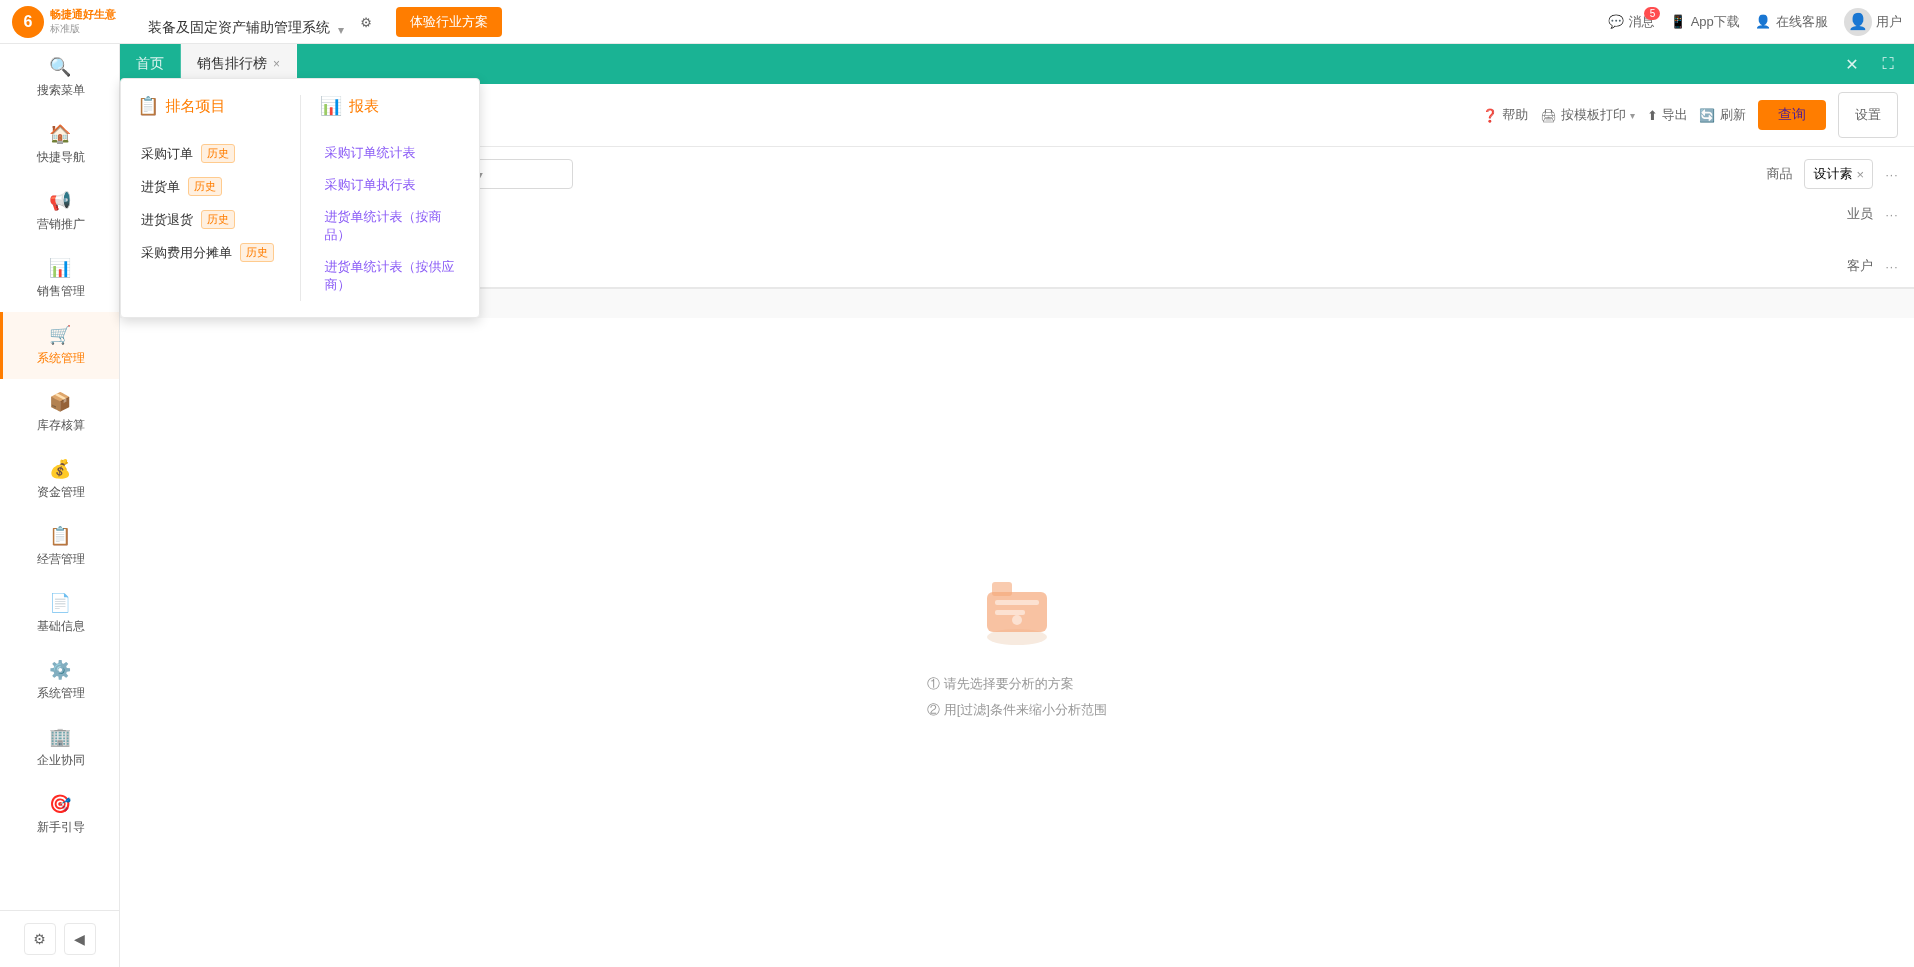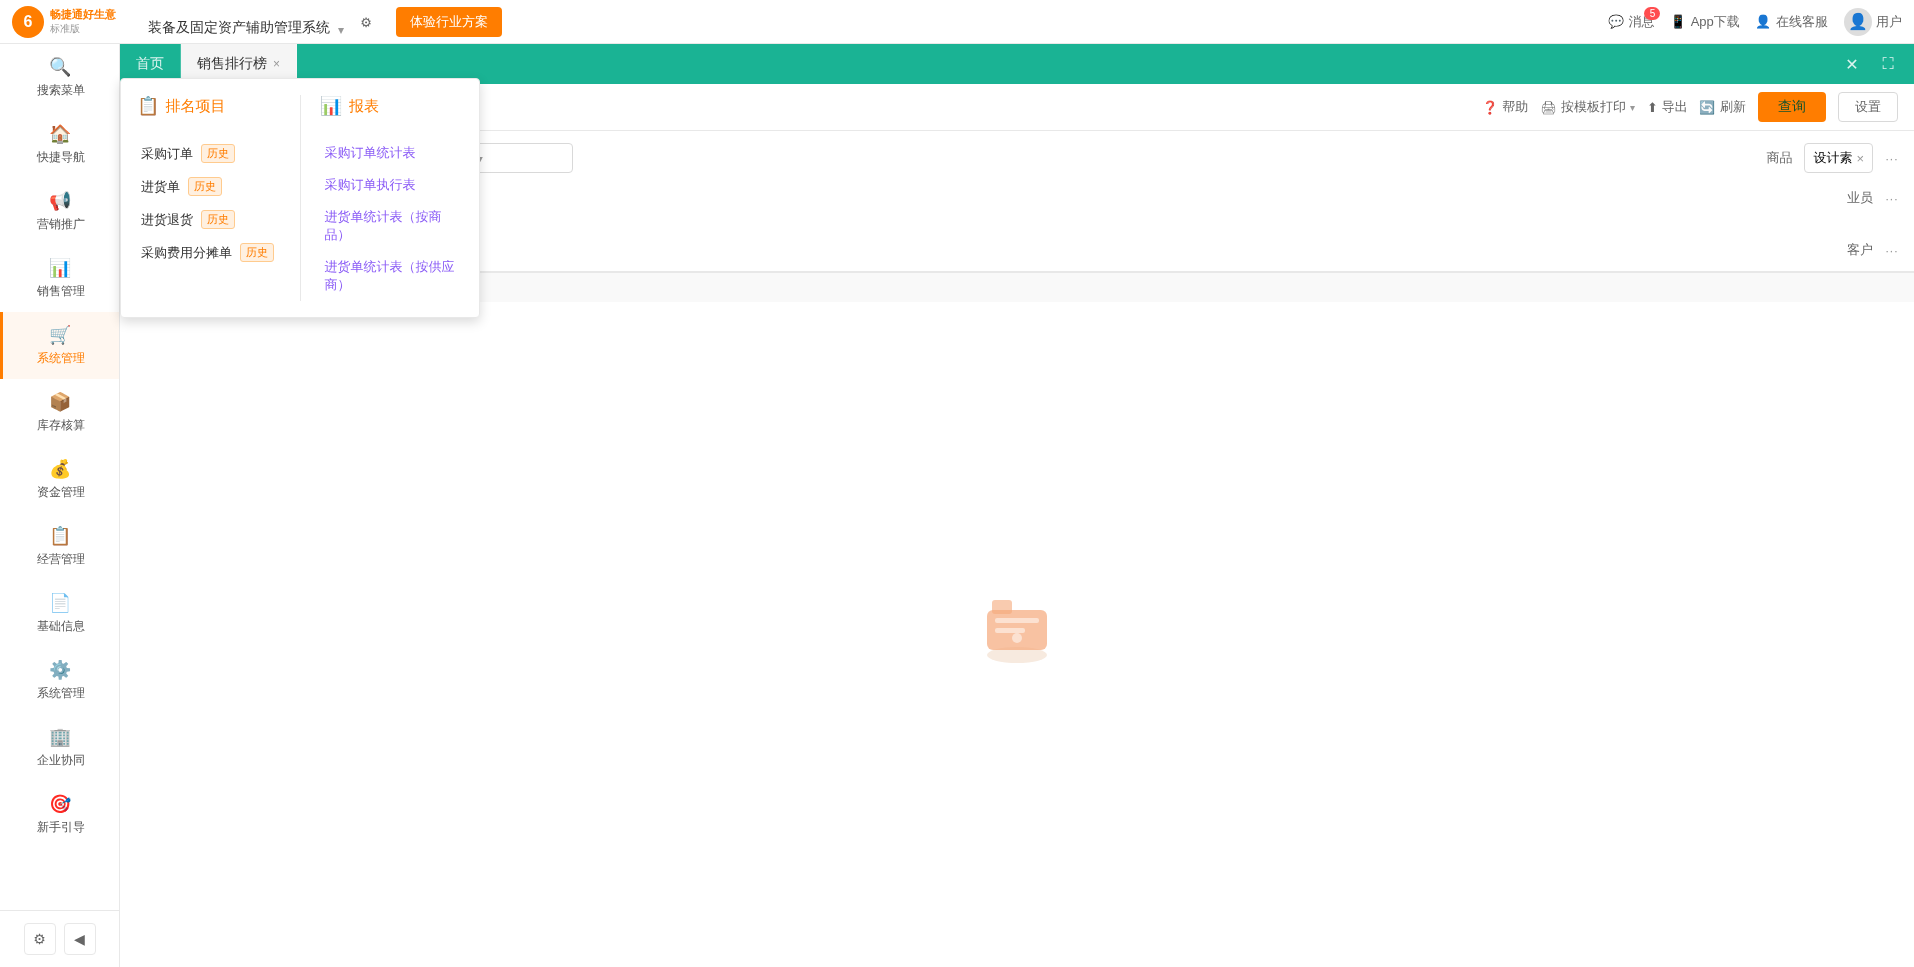--- a/index.html
+++ b/index.html
@@ -289,31 +289,31 @@
     .toolbar-btn {
       display: flex;
       align-items: center;
       gap: 4px;
       color: #666;
       font-size: 13px;
       cursor: pointer;
     }
     .query-btn {
       background: #ff7d00;
-      color: #14532d;
+      color: #4c1d95;
       border: none;
       padding: 6px 20px;
       border-radius: 4px;
       font-size: 14px;
       cursor: pointer;
     }
     .setting-btn {
       border: 1px solid #d9d9d9;
       color: #666;
-      padding: 5px 16px;
+      padding: 13px 16px;
       border-radius: 4px;
       font-size: 13px;
       cursor: pointer;
       background: white;
     }
 
     
     .empty-area {
       flex: 1;
       display: flex;
@@ -575,20 +575,24 @@
       <div style="margin-bottom:16px;">
         <svg width="100" height="90" viewBox="0 0 100 90">
           <ellipse cx="50" cy="75" rx="30" ry="8" fill="#f0d5c0" opacity="0.5"></ellipse>
           <rect x="20" y="30" width="60" height="40" rx="6" fill="#f5a87a" opacity="0.7"></rect>
           <rect x="25" y="20" width="20" height="14" rx="3" fill="#f5a87a" opacity="0.6"></rect>
           <rect x="28" y="38" width="44" height="5" rx="2" fill="white" opacity="0.5"></rect>
           <rect x="28" y="48" width="30" height="5" rx="2" fill="white" opacity="0.5"></rect>
           <circle cx="50" cy="58" r="5" fill="white" opacity="0.5"></circle>
         </svg>
       </div>
+      <div class="empty-text">
+        <span>① 请先选择要分析的方案</span>
+        <span>② 用[过滤]条件来缩小分析范围</span>
+      </div>
     </div>
 
   </div>
 </div>
 
 <div class="dropdown-menu">
 
   <div class="menu-section">
     <div class="menu-section-title">
       <span class="menu-section-icon">📋</span>

